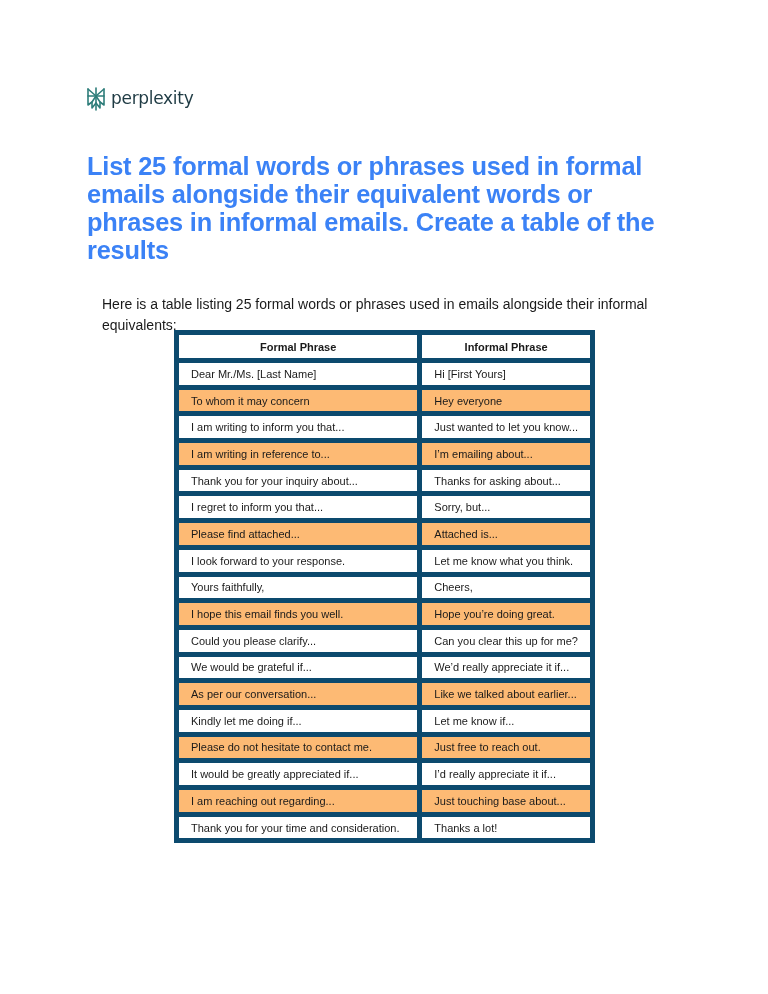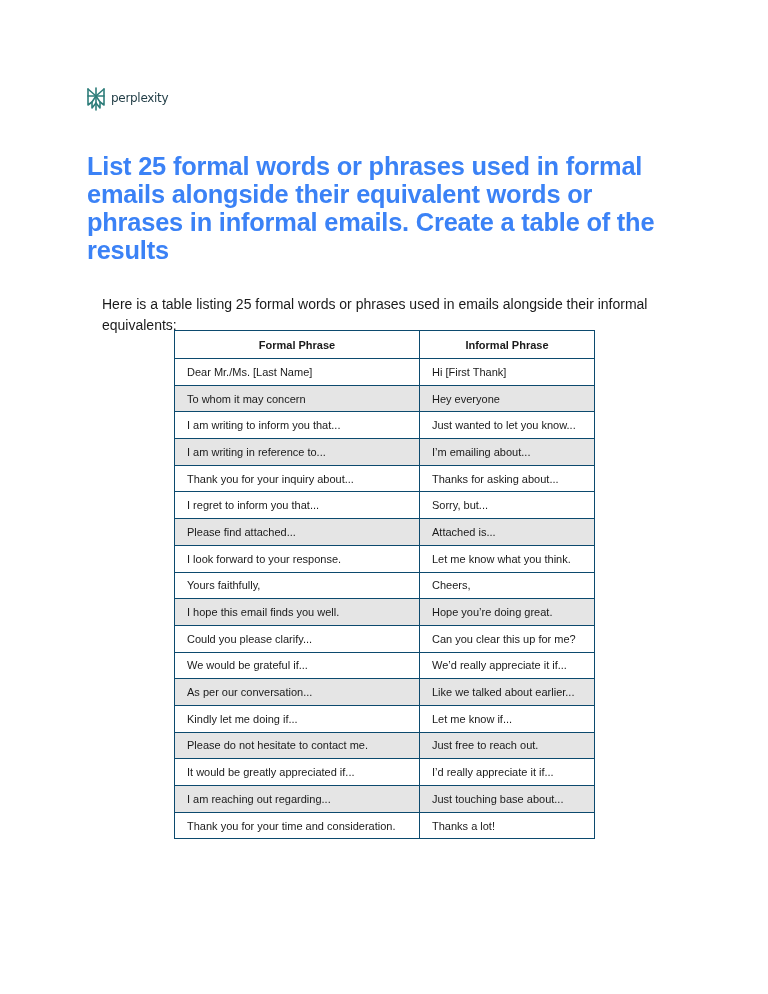--- a/index.html
+++ b/index.html
@@ -19,21 +19,21 @@
     position: absolute;
     left: 86px;
     top: 87px;
     display: flex;
     align-items: center;
     gap: 5px;
   }
   .logo svg { display: block; }
   .logo-text {
     font-family: "DejaVu Sans", sans-serif;
-    font-size: 12px;
+    font-size: 17px;
     color: #1f3b44;
     letter-spacing: -0.3px;
     line-height: 1;
     margin-top: -2px;
   }
   .question {
     position: absolute;
     left: 87px;
     top: 152px;
     width: 590px;
@@ -57,35 +57,35 @@
   table.phrases {
     position: absolute;
     left: 174px;
     top: 330px;
     width: 421px;
     border-collapse: collapse;
     font-size: 11px;
     color: #1a1a1a;
   }
   table.phrases th, table.phrases td {
-    border: 1px solid #0c4a6e;
+    border: 5px solid #0c4a6e;
     height: 26.7px;
     padding: 0 12px;
     box-sizing: border-box;
     text-align: left;
     white-space: nowrap;
   }
   table.phrases th {
     font-weight: bold;
     text-align: center;
     background: #ffffff;
     height: 28px;
   }
   table.phrases th.col-formal, table.phrases td.col-formal { width: 245px; }
-  table.phrases tr.shaded td { background: #e5e5e5; }
+  table.phrases tr.shaded td { background: #fdba74; }
 </style>
 </head>
 <body>
 
 <div class="logo">
   <span>
     <svg width="20" height="24" viewBox="0 0 20 24" fill="none" stroke="#2e7d7a" stroke-width="1.6" stroke-linejoin="round" stroke-linecap="round">
       <path d="M2 2 L10 9 L18 2"></path>
       <path d="M10 1 L10 23"></path>
       <path d="M2 2 L2 9 L18 9 L18 2"></path>
@@ -104,21 +104,21 @@
 <table class="phrases">
   <thead>
     <tr>
       <th class="col-formal">Formal Phrase</th>
       <th>Informal Phrase</th>
     </tr>
   </thead>
   <tbody>
     <tr>
         <td class="col-formal">Dear Mr./Ms. [Last Name]</td>
-        <td>Hi [First Thank]</td>
+        <td>Hi [First Yours]</td>
       </tr>
     <tr class="shaded">
         <td class="col-formal">To whom it may concern</td>
         <td>Hey everyone</td>
       </tr>
     <tr>
         <td class="col-formal">I am writing to inform you that...</td>
         <td>Just wanted to let you know...</td>
       </tr>
     <tr class="shaded">

